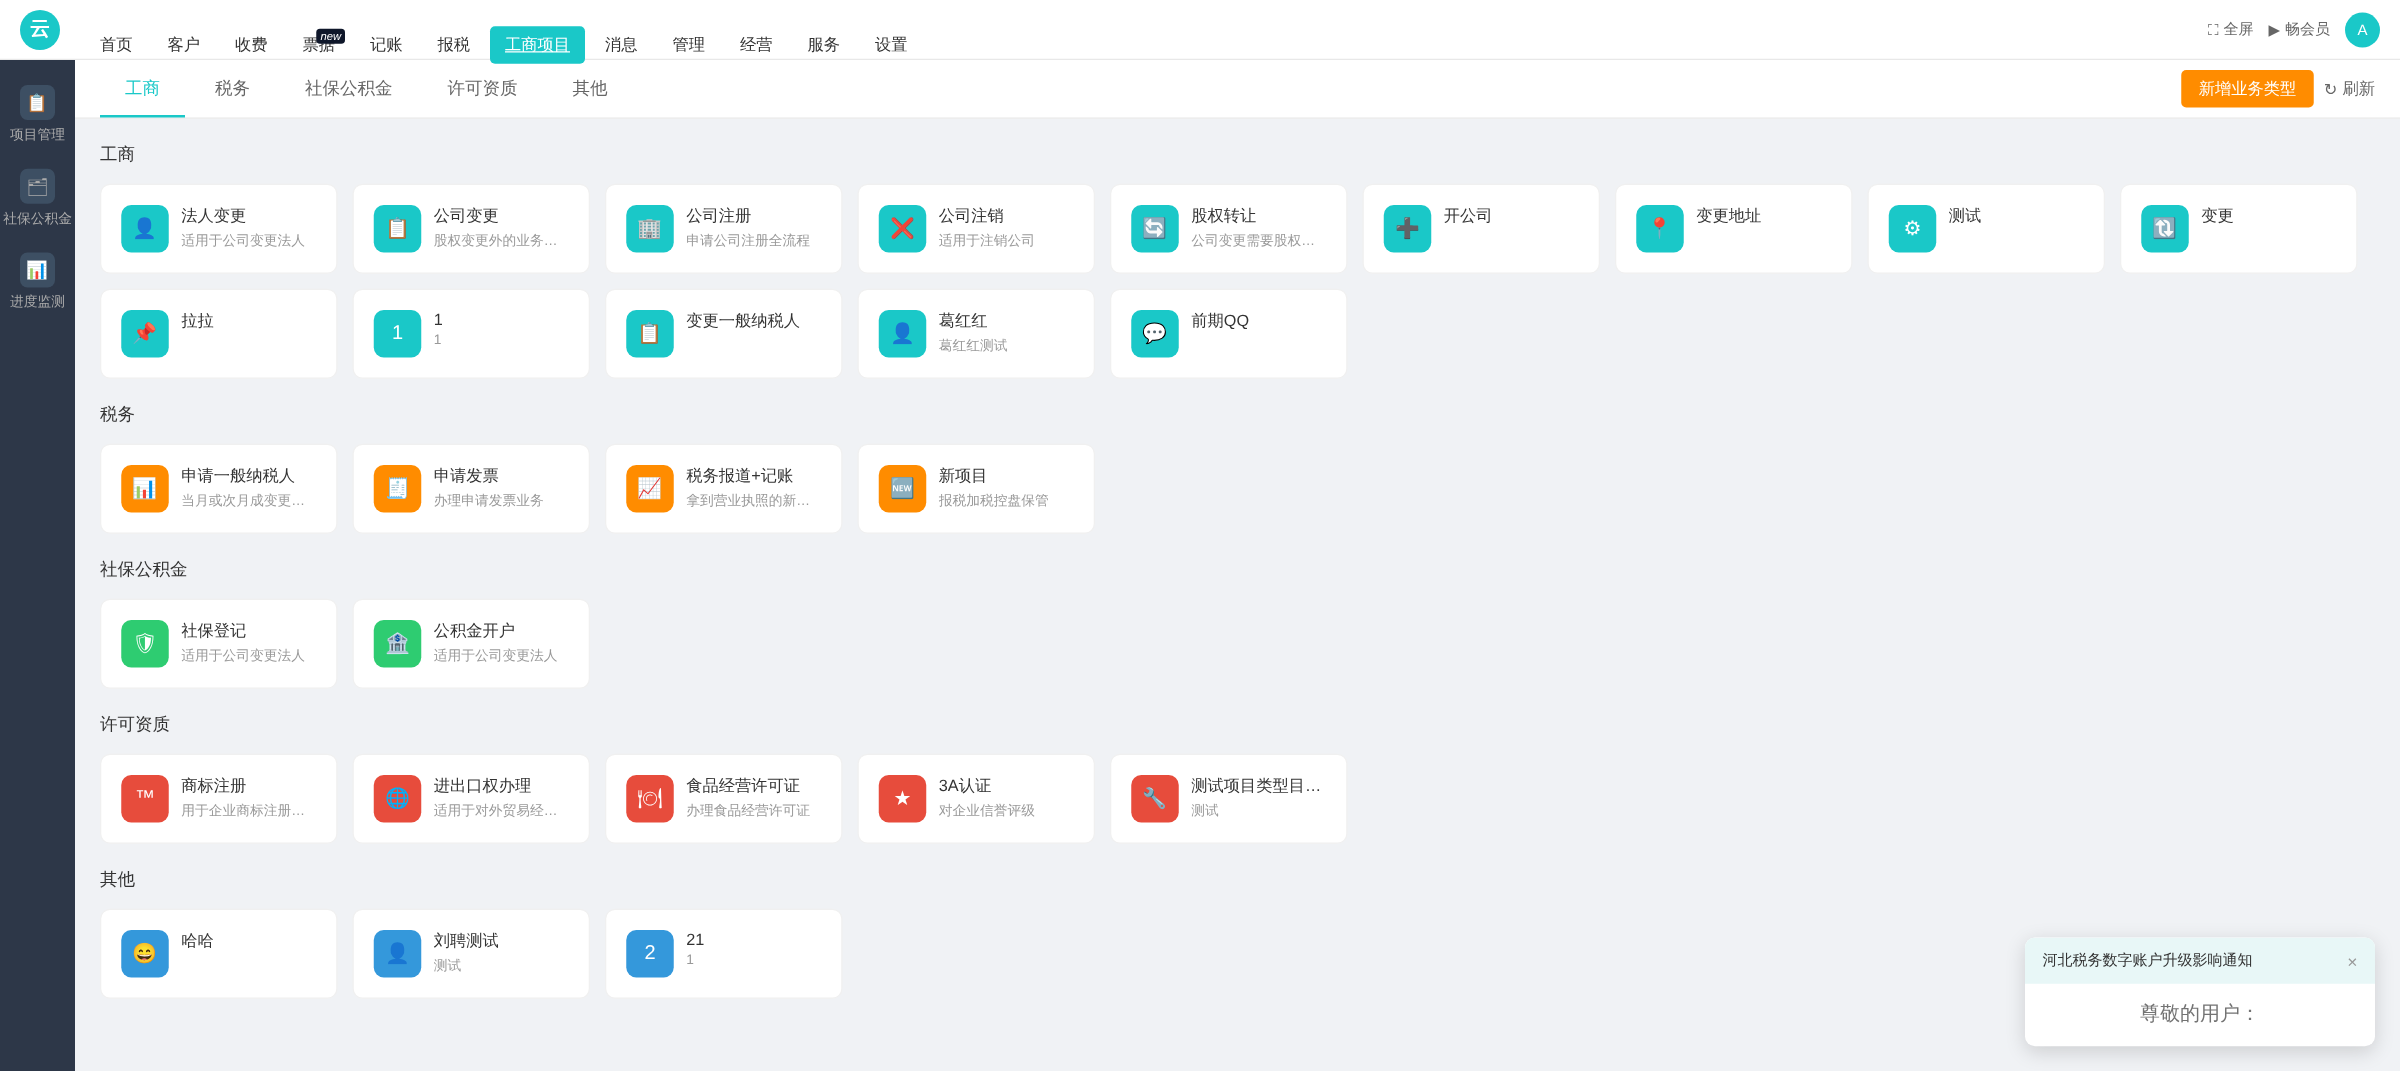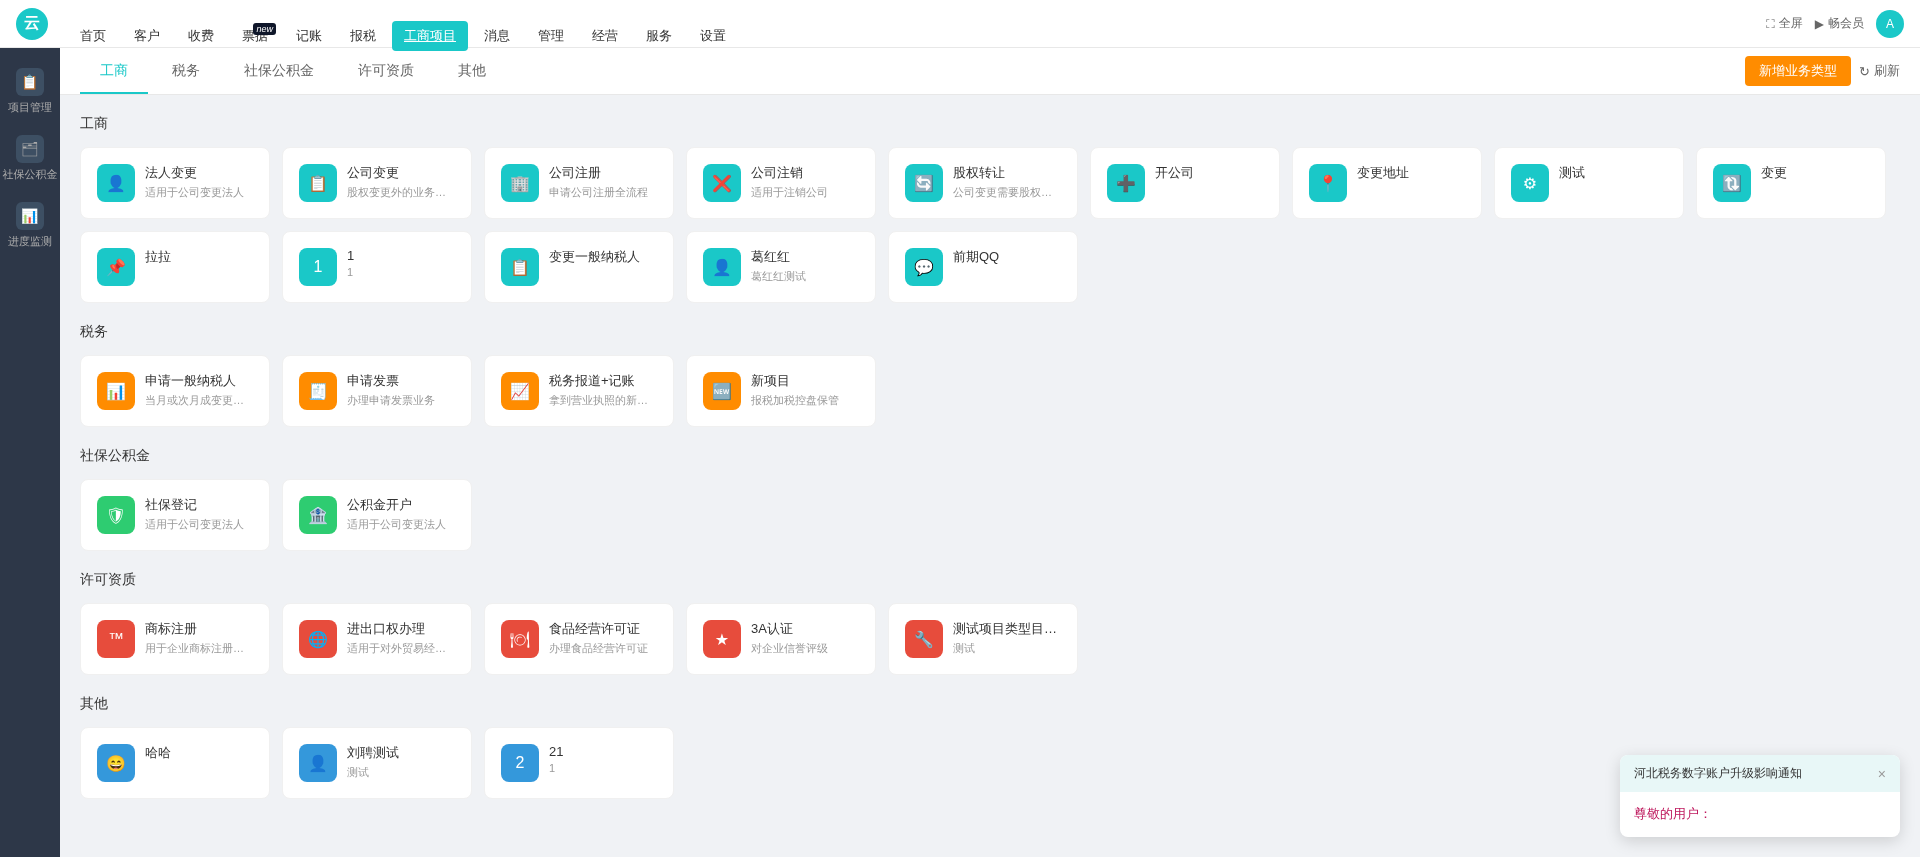--- a/index.html
+++ b/index.html
@@ -220,21 +220,21 @@
       background: #e8f7f7;
       padding: 10px 14px;
       display: flex; justify-content: space-between; align-items: center;
       font-size: 12px; color: #333;
     }
     .notif-close {
       cursor: pointer; color: #999; font-size: 14px;
     }
     .notif-body {
       padding: 12px 14px;
-      font-size: 13px; color: #be185d; line-height: 1.6;
+      font-size: 16px; color: #737373; line-height: 1.6; text-align: center;
     }
   </style>
 </head>
 <body>
 
 <div class="top-nav">
   <div class="logo">
     <span>云</span>
   </div>
   <div class="nav-items" id="nav-items-container">

